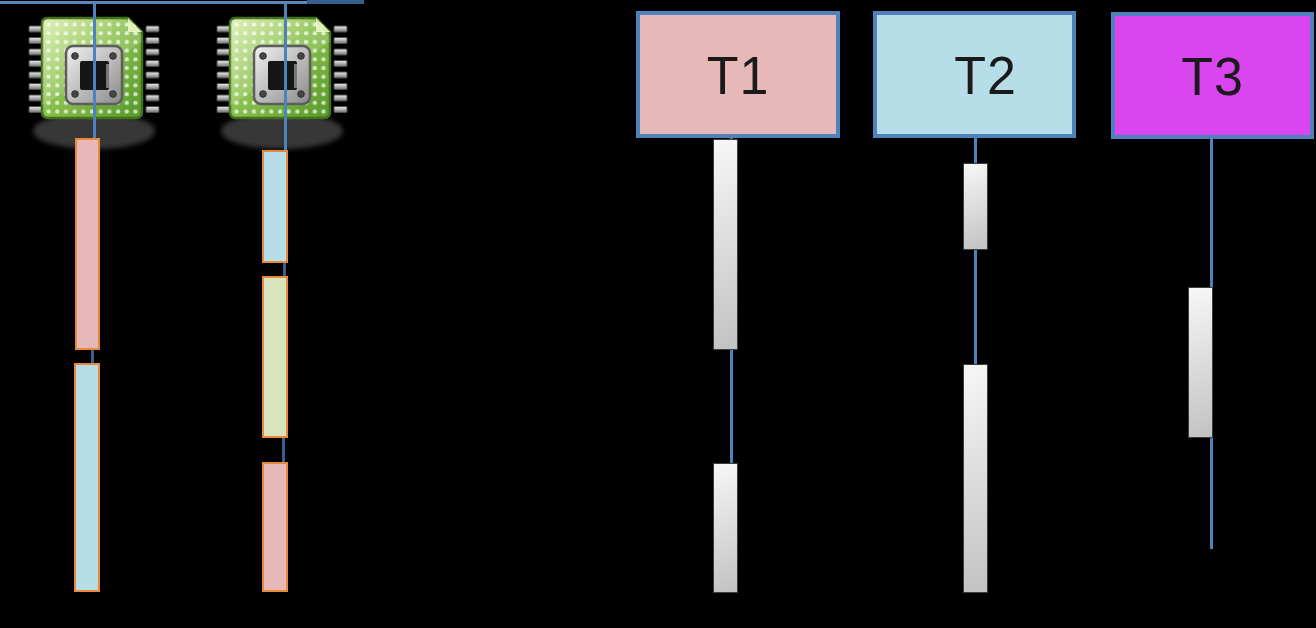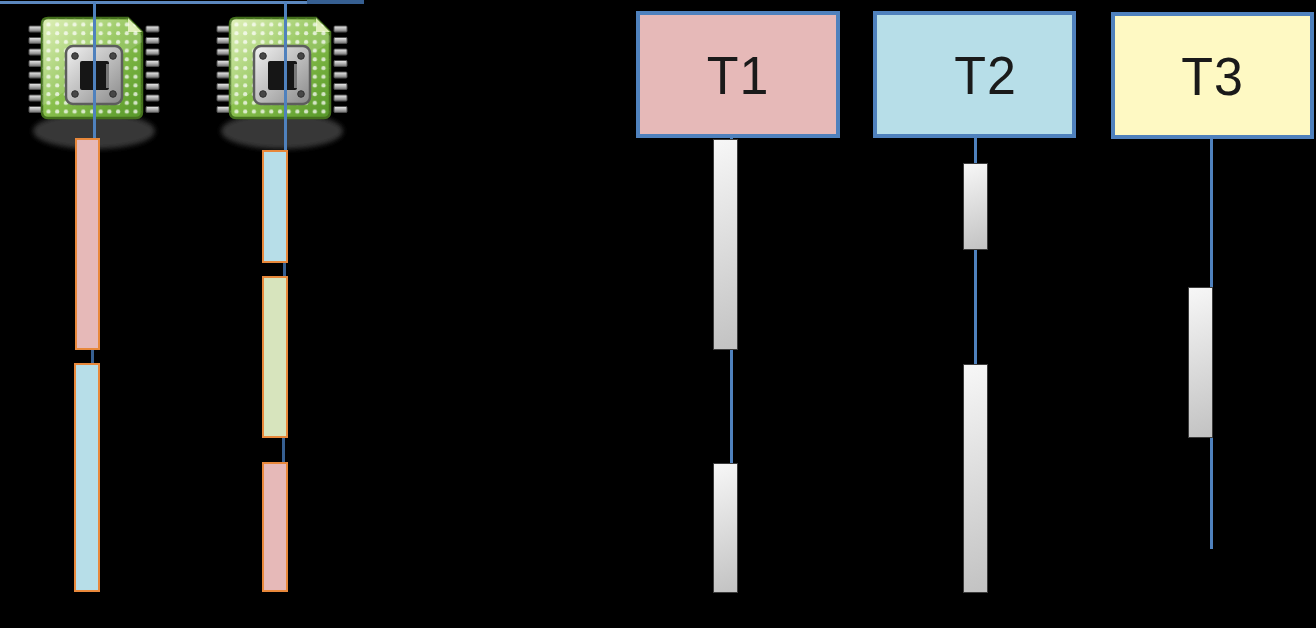--- a/index.html
+++ b/index.html
@@ -108,21 +108,21 @@
   <svg class="chip" id="chip-1" viewBox="0 0 132 142" style="left: 216px; top: 12px; width: 132px; height: 142px;">
       <use href="#chip-symbol"></use>
     </svg>
 
   <div class="tbox" id="tbox-0" style="left: 636px; top: 11px; width: 204px; height: 127px; background: rgb(230, 185, 184); border-color: rgb(79, 129, 189);">
     <span style="color: rgb(26, 26, 26);">T1</span>
   </div>
   <div class="tbox" id="tbox-1" style="left: 873px; top: 11px; width: 203px; height: 127px; background: rgb(183, 222, 232); border-color: rgb(79, 129, 189); padding-left: 22px;">
     <span style="color: rgb(26, 26, 26);">T2</span>
   </div>
-  <div class="tbox" id="tbox-2" style="left: 1111px; top: 12px; width: 203px; height: 127px; background: #fef9c3; border-color: rgb(79, 129, 189);">
+  <div class="tbox" id="tbox-2" style="left: 1111px; top: 12px; width: 203px; height: 127px; background: #d946ef; border-color: rgb(79, 129, 189);">
     <span style="color: rgb(26, 26, 26);">T3</span>
   </div>
 
 <div class="absdiv" style="left: 0px; top: 1px; width: 364px; height: 3px; background: rgb(91, 135, 190); z-index: 4;"></div>
     <div class="absdiv" style="left: 307px; top: 0px; width: 57px; height: 4px; background: rgb(54, 95, 145); z-index: 4;"></div>
     <div class="absdiv" style="left: 93px; top: 2px; width: 3px; height: 136px; background: rgb(79, 129, 189); z-index: 4;"></div>
     <div class="absdiv" style="left: 91px; top: 350px; width: 3px; height: 13px; background: rgb(54, 95, 145); z-index: 2;"></div>
     <div class="absdiv" style="left: 75px; top: 138px; width: 25px; height: 212px; background: rgb(230, 185, 184); border: 2px solid rgb(232, 136, 59); box-sizing: border-box; z-index: 5;"></div>
     <div class="absdiv" style="left: 74px; top: 363px; width: 26px; height: 229px; background: rgb(183, 222, 232); border: 2px solid rgb(232, 136, 59); box-sizing: border-box; z-index: 5;"></div>
     <div class="absdiv" style="left: 284px; top: 2px; width: 3px; height: 148px; background: rgb(79, 129, 189); z-index: 4;"></div>

